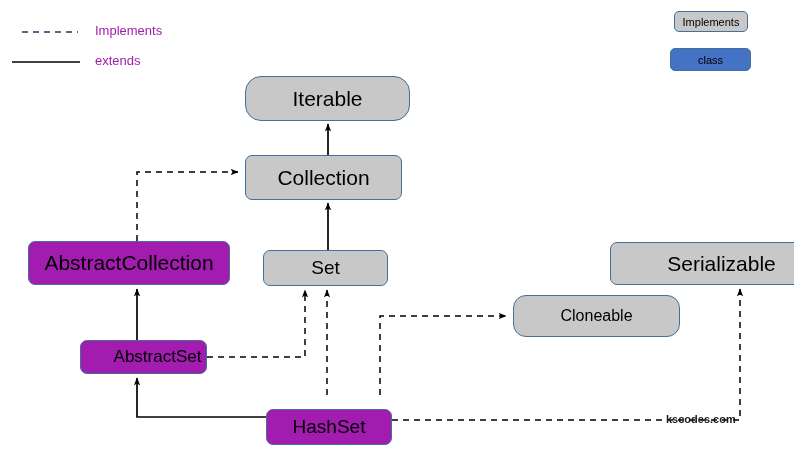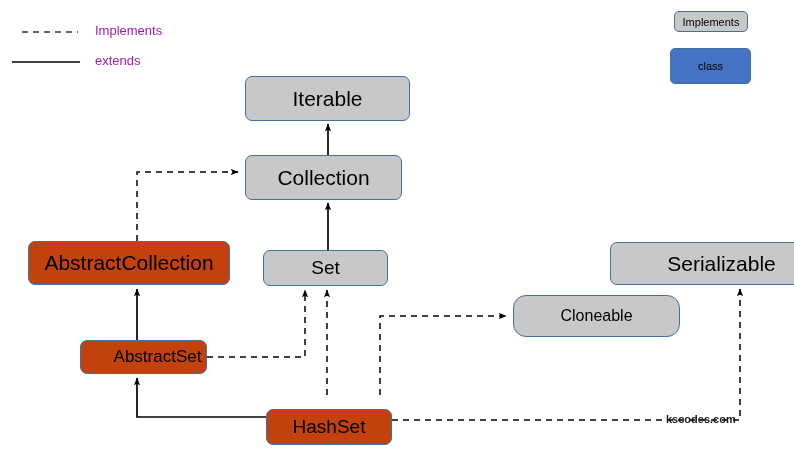--- a/index.html
+++ b/index.html
@@ -33,21 +33,21 @@
     border-radius: 7px;
     text-align: center;
     line-height: 1.1;
     color: #000000;
     white-space: nowrap;
   }
   .node.iface {
     background: #c8c8c8;
   }
   .node.cls {
-    background: #c2410c;
+    background: #a21caf;
   }
   .legend-key {
     position: absolute;
     color: #a21caf;
     white-space: nowrap;
   }
   .legend-box {
     position: absolute;
     box-sizing: border-box;
     display: flex;
@@ -108,23 +108,23 @@
     <path d="M380,395 L380,316 L506,316" fill="none" stroke="#000000" stroke-width="1.5" stroke-dasharray="6,5" marker-end="url(#arrow)"></path>
 
      Serializable (right, down, right, up) --&gt;
     <path d="M392,420 L740,420 L740,289" fill="none" stroke="#000000" stroke-width="1.5" stroke-dasharray="6,5" marker-end="url(#arrow)"></path>
   </svg>
 
   <div class="legend-key" style="left:95px; top:23px; font-size:13px;">Implements</div>
   <div class="legend-key" style="left:95px; top:53px; font-size:13px;">extends</div>
 
   <div class="legend-box iface" style="left:674px; top:11px; width:74px; height:21px; font-size:11px;">Implements</div>
-  <div class="legend-box cls" style="left:670px; top:48px; width:81px; height:36px; font-size:11px;">class</div>
+  <div class="legend-box cls" style="left:670px; top:48px; width:81px; height:23px; font-size:11px;">class</div>
 
-  <div class="node iface" style="left:245px; top:76px; width:165px; height:45px; font-size:21px;">Iterable</div>
+  <div class="node iface" style="left:245px; top:76px; width:165px; height:45px; font-size:21px;border-radius:16px;">Iterable</div>
 
   <div class="node iface" style="left:245px; top:155px; width:157px; height:45px; font-size:21px;">Collection</div>
 
   <div class="node iface" style="left:263px; top:250px; width:125px; height:36px; font-size:19px;">Set</div>
 
   <div class="node cls" style="left:28px; top:241px; width:202px; height:44px; font-size:21px;">AbstractCollection</div>
 
   <div class="node cls" style="left:80px; top:340px; width:127px; height:34px; font-size:17px;padding-left:28px;">AbstractSet</div>
 
   <div class="node cls" style="left:266px; top:409px; width:126px; height:36px; font-size:19px;">HashSet</div>

